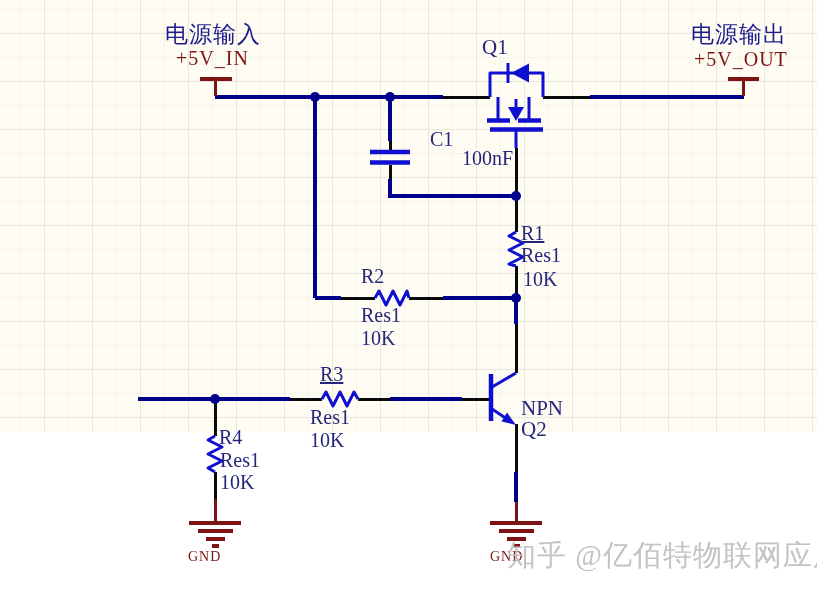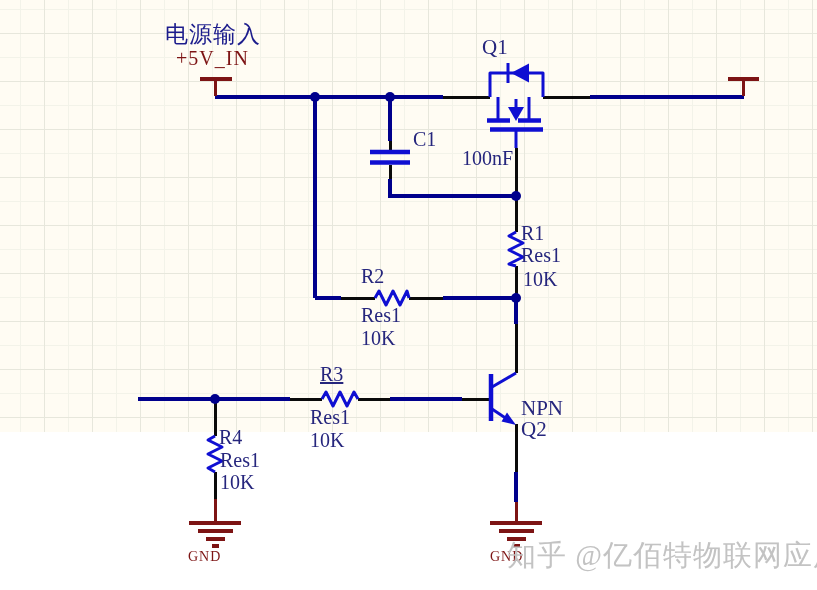--- a/index.html
+++ b/index.html
@@ -130,27 +130,29 @@
       <path class="pw4" d="M490 523 H542"></path>
       <path class="pw4" d="M499 531 H534"></path>
       <path class="pw4" d="M507 539 H526"></path>
       <path class="pw4" d="M513 546 H520"></path>
     </g>
   </svg>
 
   <div class="lbl net-cn" style="left:165px;top:23px;">电源输入</div>
   <div class="lbl net-red" style="left:176px;top:48px;">+5V_IN</div>
 
+  <div class="lbl net-cn" style="left:691px;top:23px;">电源输出</div>
+  <div class="lbl net-red" style="left:694px;top:49px;">+5V_OUT</div>
 
   <div class="lbl des q1-lbl" style="left:482px;top:36px;text-align:center;">Q1</div>
 
-  <div class="lbl des" style="left:413px;top:129px;">C1</div>
+  <div class="lbl des" style="left:430px;top:129px;">C1</div>
   <div class="lbl des" style="left:415px;top:148px;margin-left:47px;">100nF</div>
 
-  <div class="lbl des" style="left:521px;top:223px;">R1</div>
+  <div class="lbl des" style="left:521px;top:223px;text-decoration:underline;">R1</div>
   <div class="lbl des" style="left:521px;top:245px;">Res1</div>
   <div class="lbl des" style="left:523px;top:269px;">10K</div>
 
   <div class="lbl des" style="left:361px;top:266px;">R2</div>
   <div class="lbl des" style="left:361px;top:305px;">Res1</div>
   <div class="lbl des" style="left:361px;top:328px;">10K</div>
 
   <div class="lbl des" style="left:320px;top:364px;text-decoration:underline;">R3</div>
   <div class="lbl des" style="left:310px;top:407px;">Res1</div>
   <div class="lbl des" style="left:310px;top:430px;">10K</div>

